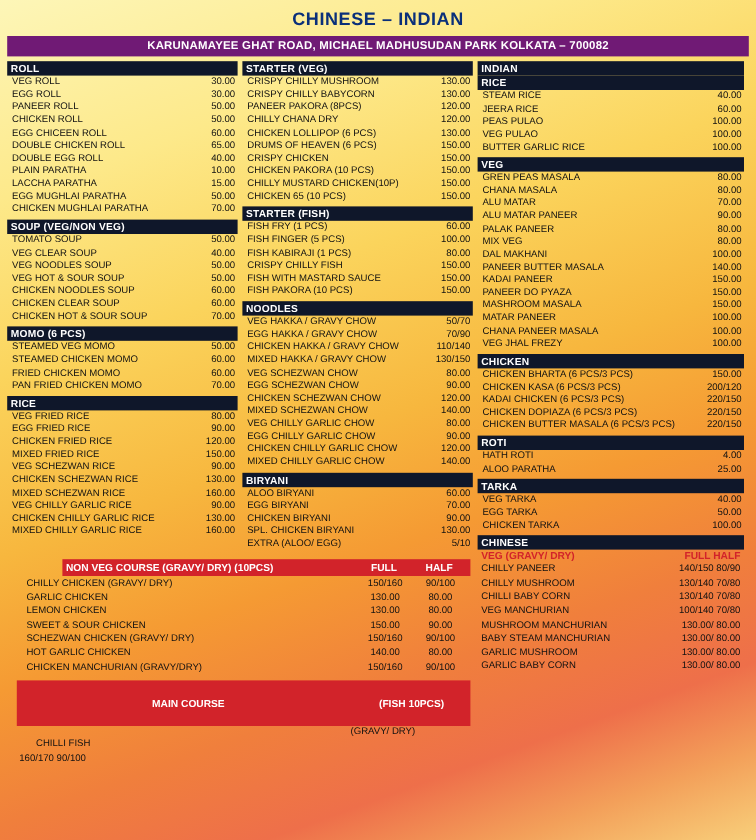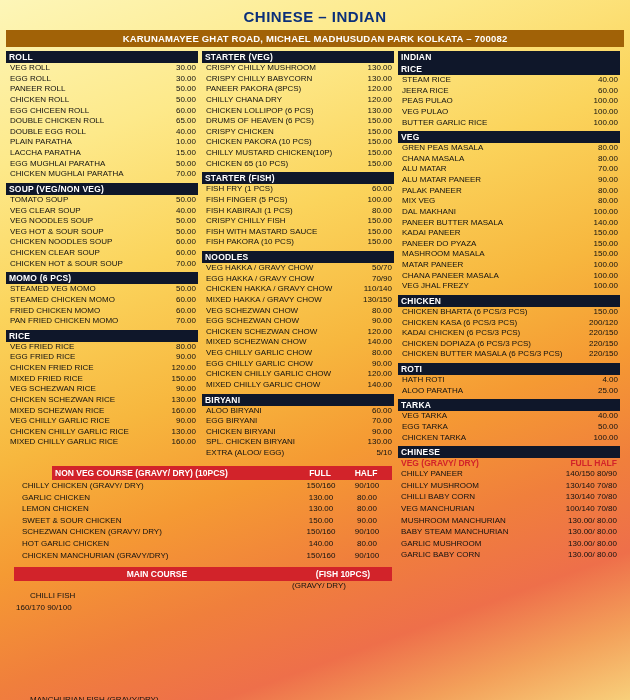--- a/index.html
+++ b/index.html
@@ -18,21 +18,21 @@
   .title{
     text-align:center;
     font-size:15px;
     font-weight:bold;
     color:#0a2f7a;
     letter-spacing:.5px;
     margin-top:4px;
   }
   .subtitle-bar{
     margin-top:5px;
-    background:#a16207;
+    background:#701a75;
     color:#ffffff;
     text-align:center;
     font-size:9.5px;
     font-weight:bold;
     padding:3px 2px;
     letter-spacing:.2px;
   }
   .cols{
     display:flex;
     margin-top:4px;
@@ -70,21 +70,21 @@
   }
   .bigband .nm{flex:1 1 auto;}
   .bigband .c1{flex:0 0 46px;text-align:center;}
   .bigband .c2{flex:0 0 46px;text-align:center;}
   .nvrow{display:flex;font-size:8px;color:#111;line-height:1.45;padding:0 2px;}
   .nvrow .nm{flex:1 1 auto;padding-left:6px;}
   .nvrow .c1{flex:0 0 46px;text-align:center;}
   .nvrow .c2{flex:0 0 46px;text-align:center;}
   .mainband{
     background:#d2232a;color:#fff;font-size:8.5px;font-weight:bold;
-    padding:2px 3px;display:flex;margin-top:6px;
+    padding:14px 3px;display:flex;margin-top:6px;
   }
   .mainband .nm{flex:1 1 auto;text-align:center;}
   .mainband .c1{flex:0 0 92px;text-align:center;}
   .subnote{font-size:8px;color:#111;text-align:right;padding-right:46px;}
   .mfrow{display:flex;font-size:8px;color:#111;line-height:1.45;padding:0 2px;flex-direction:column;}
   .mfrow .nm{flex:1 1 auto;padding-left:14px;}
   .mfrow .c1{flex:0 0 92px;text-align:left;}
   .rhead{
     display:flex;font-size:8.5px;font-weight:bold;color:#d2232a;padding:0 3px;
   }

